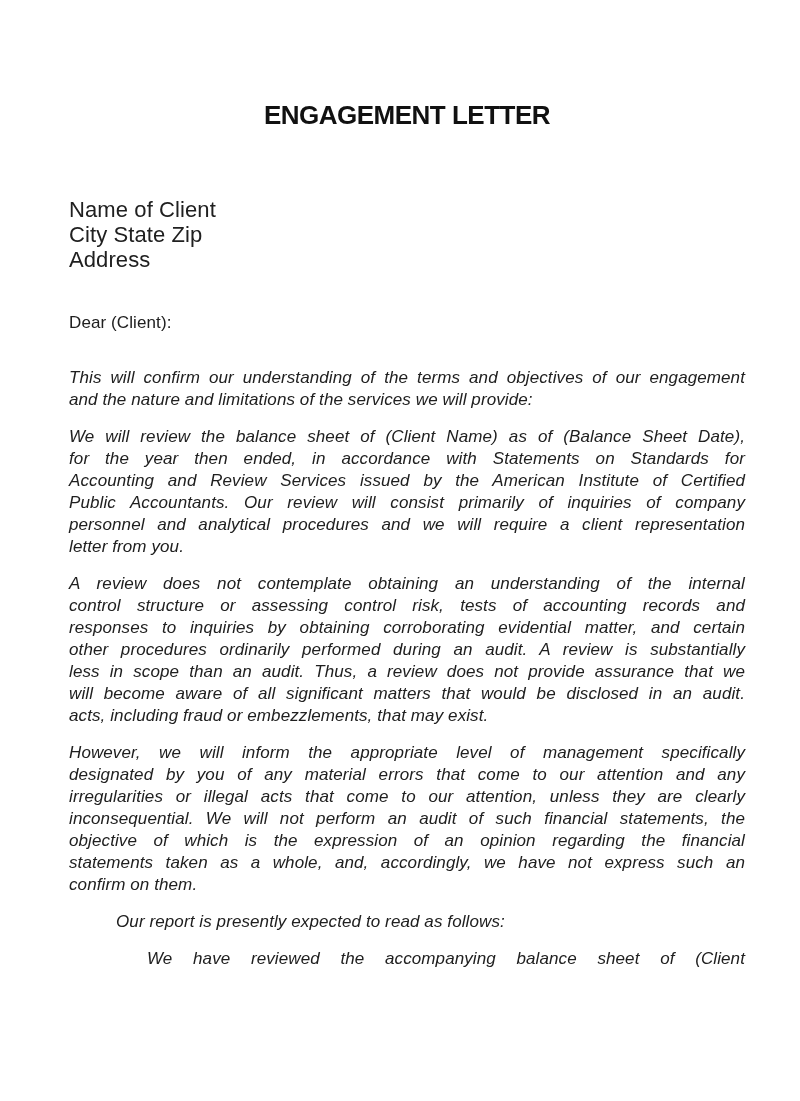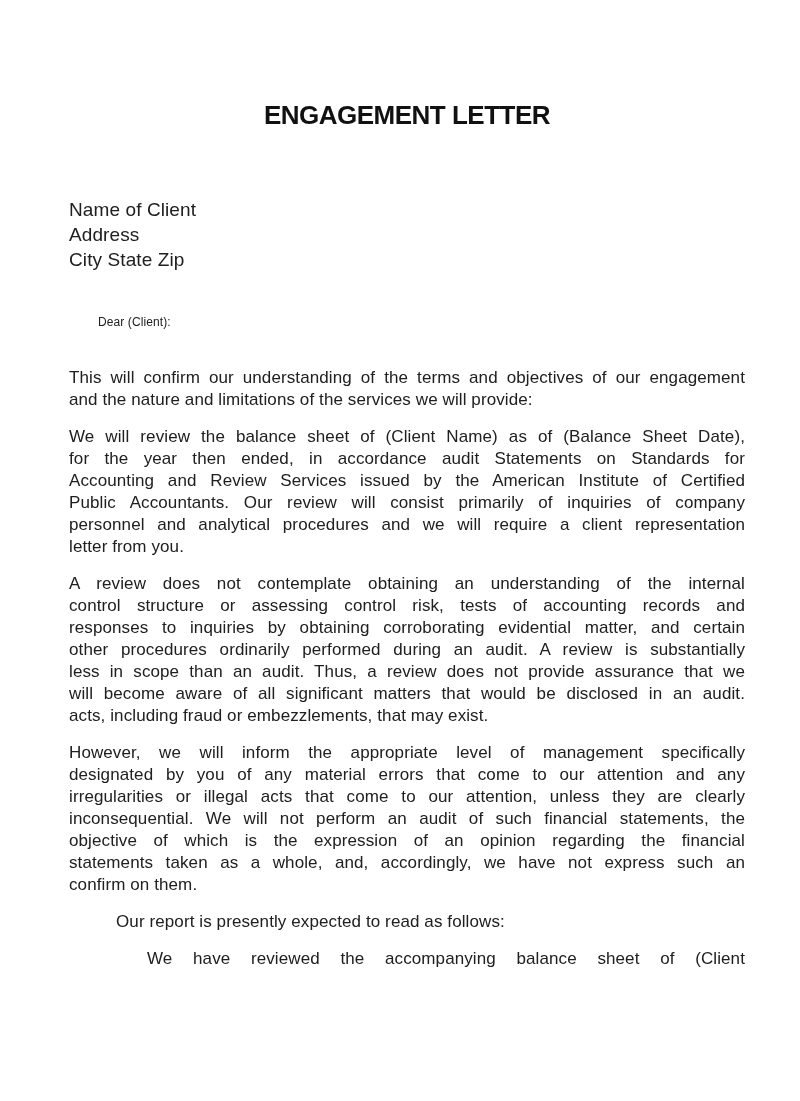--- a/index.html
+++ b/index.html
@@ -21,36 +21,36 @@
   .title {
     padding-top: 100px;
     text-align: center;
     font-size: 26px;
     font-weight: 700;
     letter-spacing: -0.5px;
     color: #111111;
   }
   .recipient {
     margin-top: 66px;
-    font-size: 19px;
+    font-size: 22px;
     line-height: 25px;
     letter-spacing: 0.1px;
   }
   .salutation {
     margin-top: 38px;
-    font-size: 12px;
+    font-size: 17px;
     line-height: 25px;
     letter-spacing: 0.1px;
-    margin-left: 29px;
   }
   .letter-body {
     margin-top: 32px;
     font-size: 17px;
     line-height: 22px;
     letter-spacing: 0.1px;
+    font-style: italic;
   }
   .paragraph {
     margin: 0 0 15px 0;
   }
   .paragraph .line {
     min-height: 22px;
   }
   
   .paragraph .line.j {
     text-align: justify;
@@ -62,35 +62,35 @@
 </style>
 </head>
 <body>
 
 <div class="page">
 
   <div class="title">ENGAGEMENT LETTER</div>
 
   <div class="recipient">
     <div>Name of Client</div>
+    <div>City State Zip</div>
     <div>Address</div>
-    <div>City State Zip</div>
   </div>
 
   <div class="salutation">Dear (Client):</div>
 
   <div class="letter-body">
 
   <div class="paragraph">
         <div class="line j">This will confirm our understanding of the terms and objectives of our engagement</div>
         <div class="line">and the nature and limitations of the services we will provide:</div>
       </div>
       <div class="paragraph">
         <div class="line j">We will review the balance sheet of (Client Name) as of (Balance Sheet Date),</div>
-        <div class="line j">for the year then ended, in accordance audit Statements on Standards for</div>
+        <div class="line j">for the year then ended, in accordance with Statements on Standards for</div>
         <div class="line j">Accounting and Review Services issued by the American Institute of Certified</div>
         <div class="line j">Public Accountants. Our review will consist primarily of inquiries of company</div>
         <div class="line j">personnel and analytical procedures and we will require a client representation</div>
         <div class="line">letter from you.</div>
       </div>
       <div class="paragraph">
         <div class="line j">A review does not contemplate obtaining an understanding of the internal</div>
         <div class="line j">control structure or assessing control risk, tests of accounting records and</div>
         <div class="line j">responses to inquiries by obtaining corroborating evidential matter, and certain</div>
         <div class="line j">other procedures ordinarily performed during an audit. A review is substantially</div>

